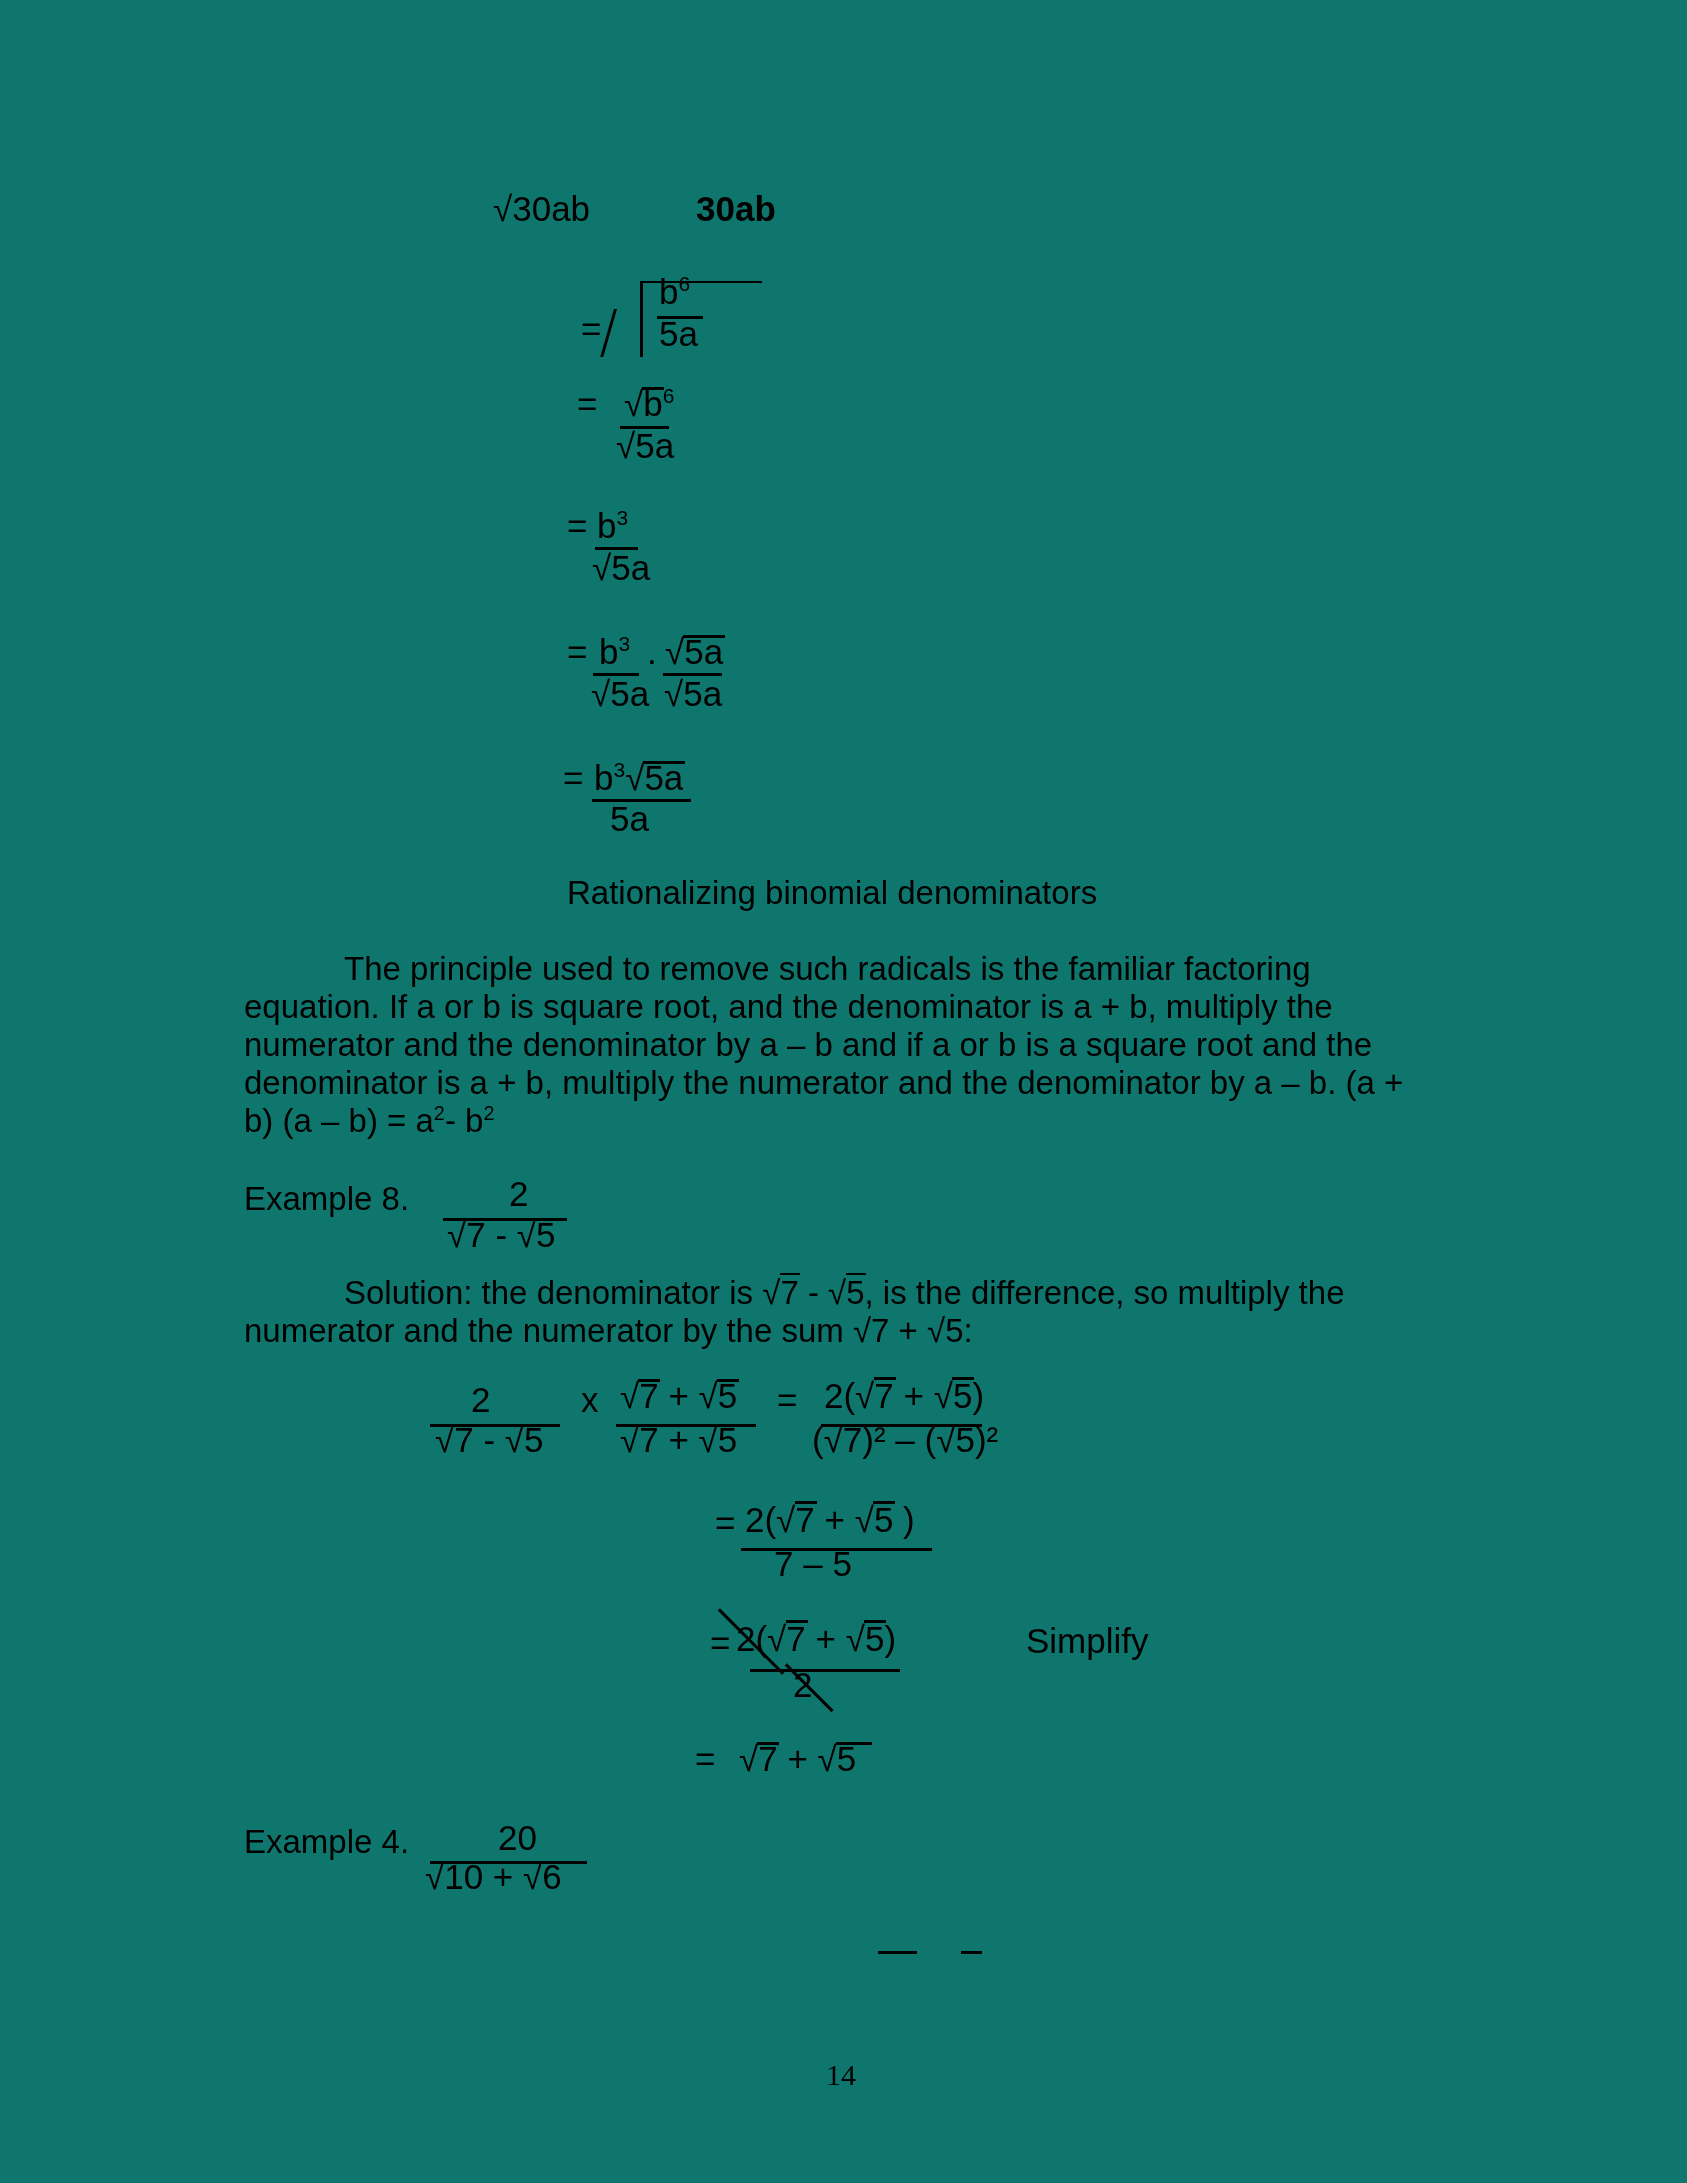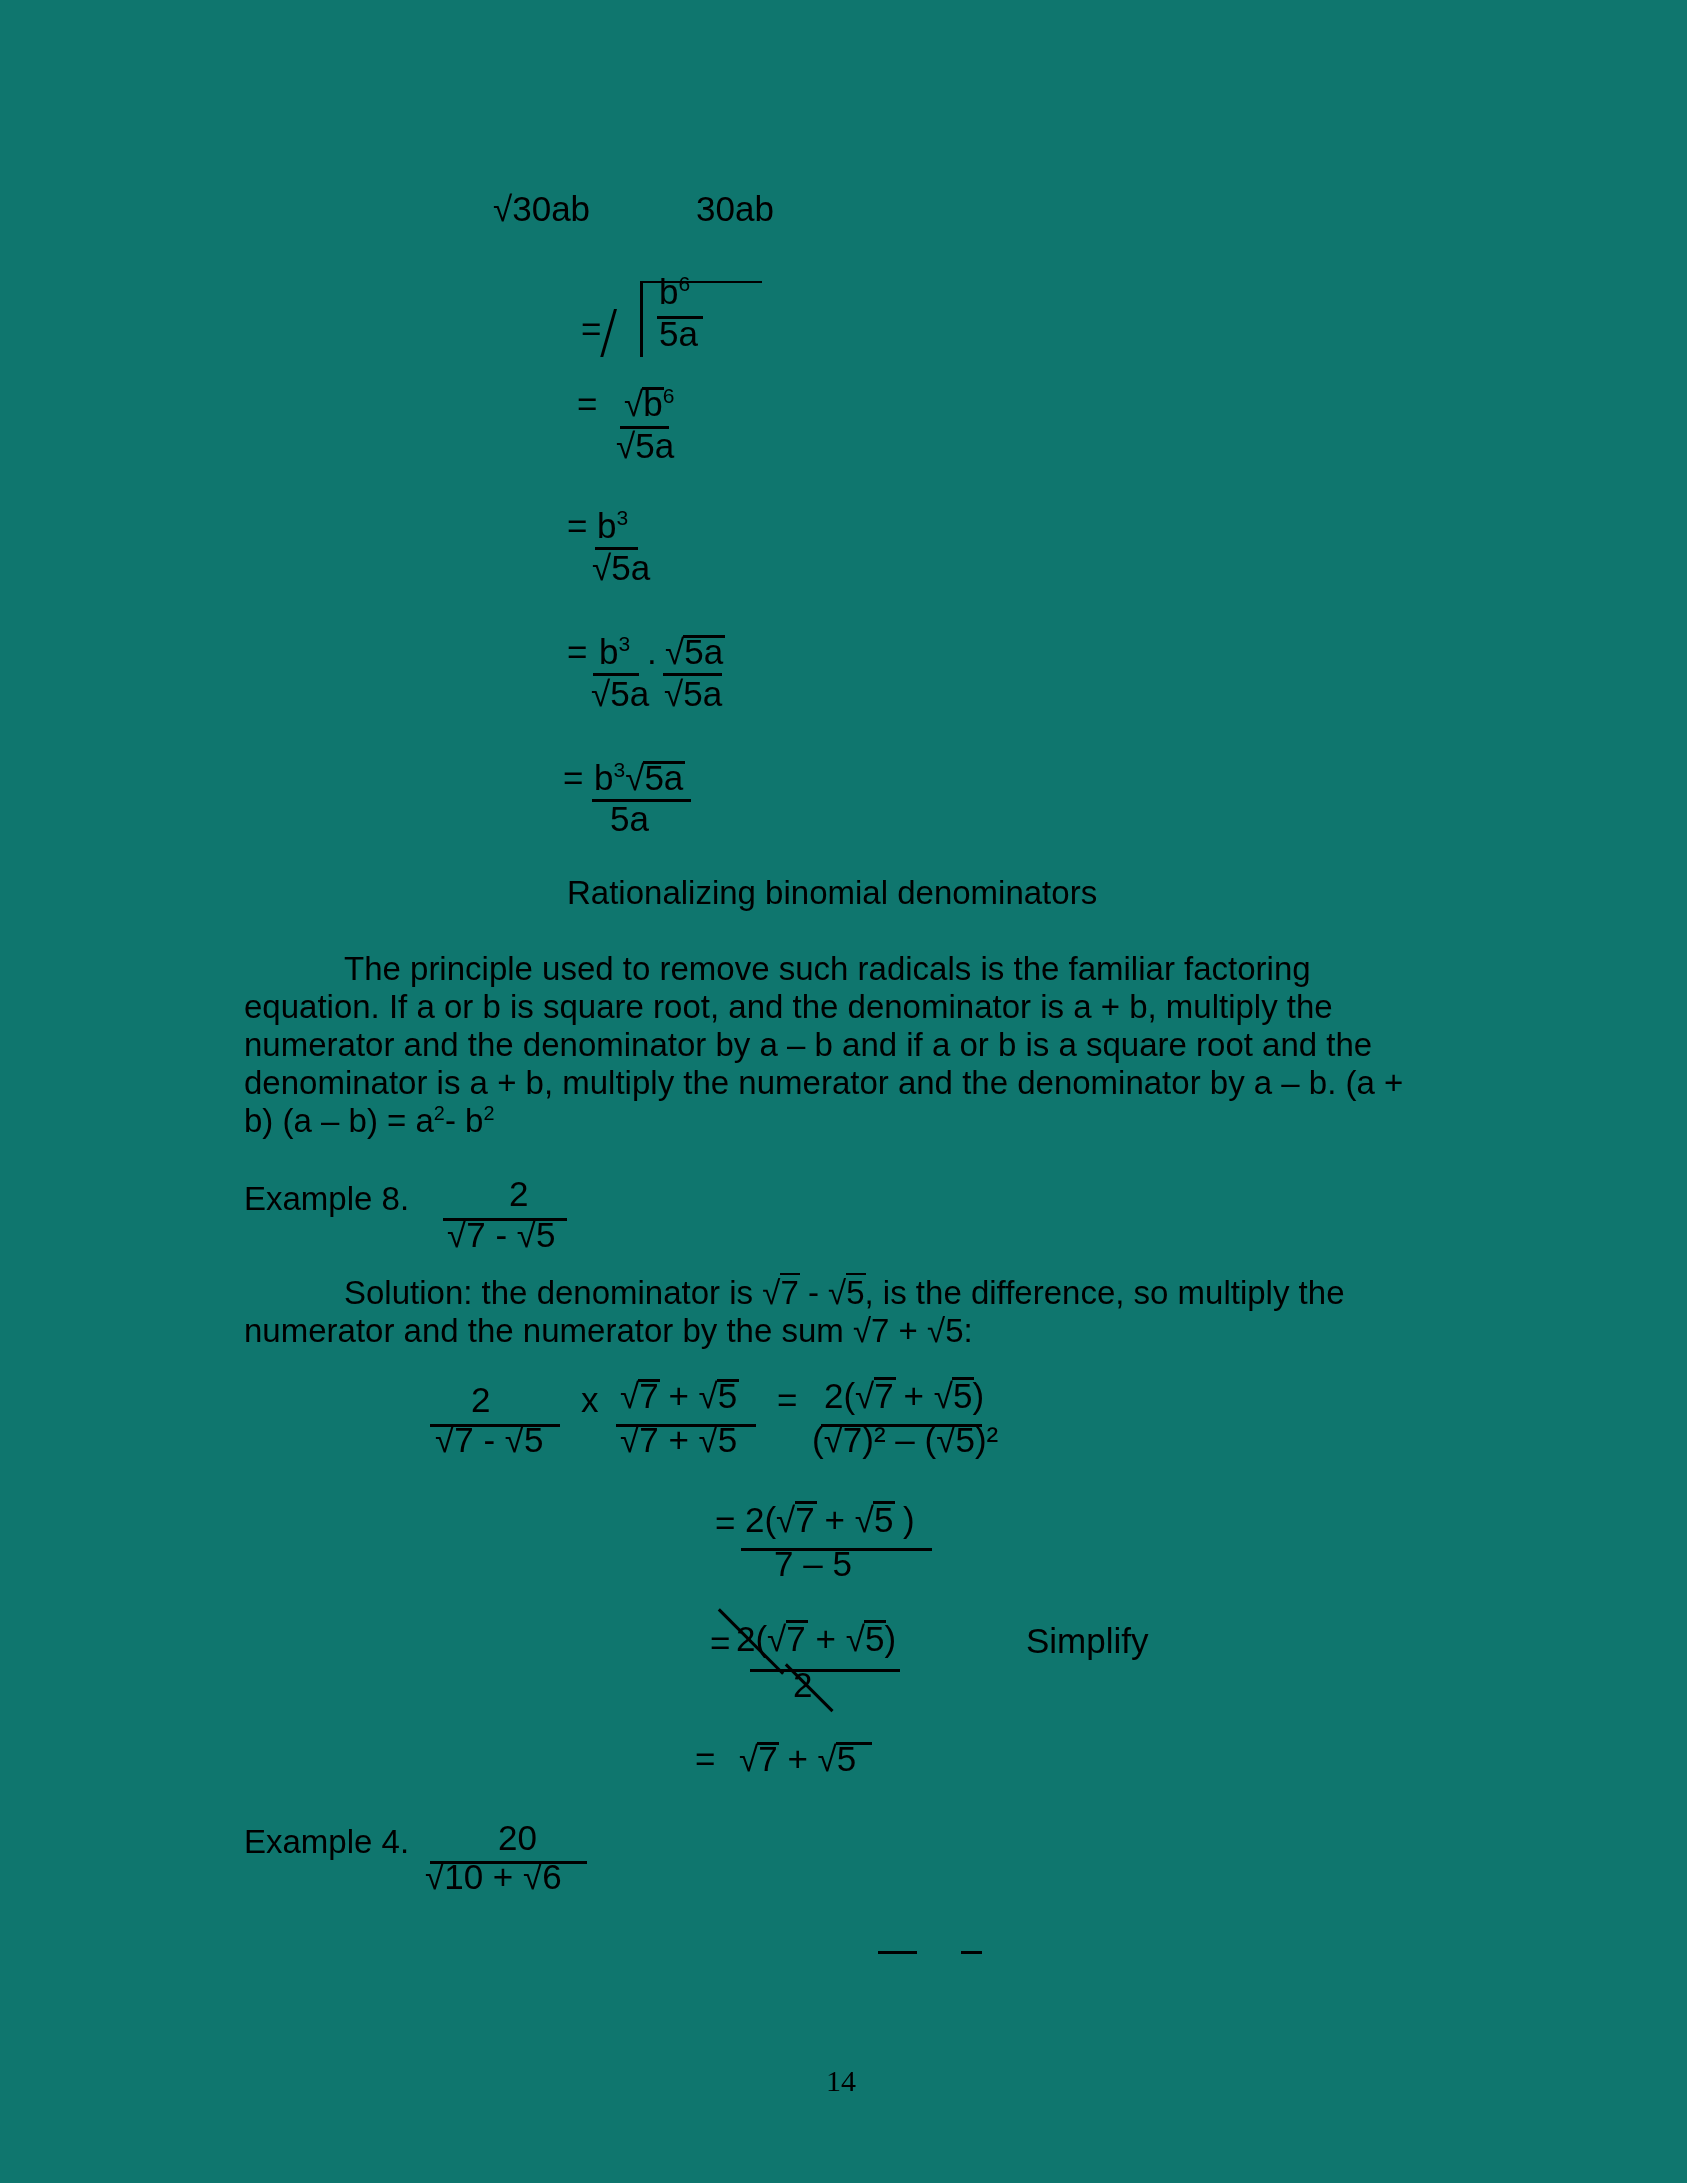--- a/index.html
+++ b/index.html
@@ -34,21 +34,20 @@
   .math-text {
     font-size: 35px;
     line-height: 36px;
   }
   .heading {
     font-size: 33px;
   }
   .pagenum {
     font-family: "Liberation Serif", serif;
     font-size: 30px;
-    margin-top: 6px;
   }
 
   
   sup {
     font-size: 0.60em;
     vertical-align: super;
     line-height: 0;
   }
 
   
@@ -79,21 +78,21 @@
   }
 </style>
 </head>
 <body>
 
 <div class="page">
 
   <div class="abs math-text" style="left:493px; top:191px;">
     <span>√30ab</span>
   </div>
-  <div class="abs math-text" style="left:696px; top:191px;">
+  <div class="abs math-text" style="left:696px; top:191px;font-weight:bold;">
     <span>30ab</span>
   </div>
 
   <div class="abs" style="left:581px; top:311px;">
     <span class="math-text">=</span>
   </div>
 
   <div class="abs" style="left:614px; top:269px; width:124px; height:89px;">
     <div style="position:absolute; left:0px; top:40px; width:3.3px; height:48px;
                 background:#000; transform:skewX(-16deg); transform-origin:top left;"></div>

